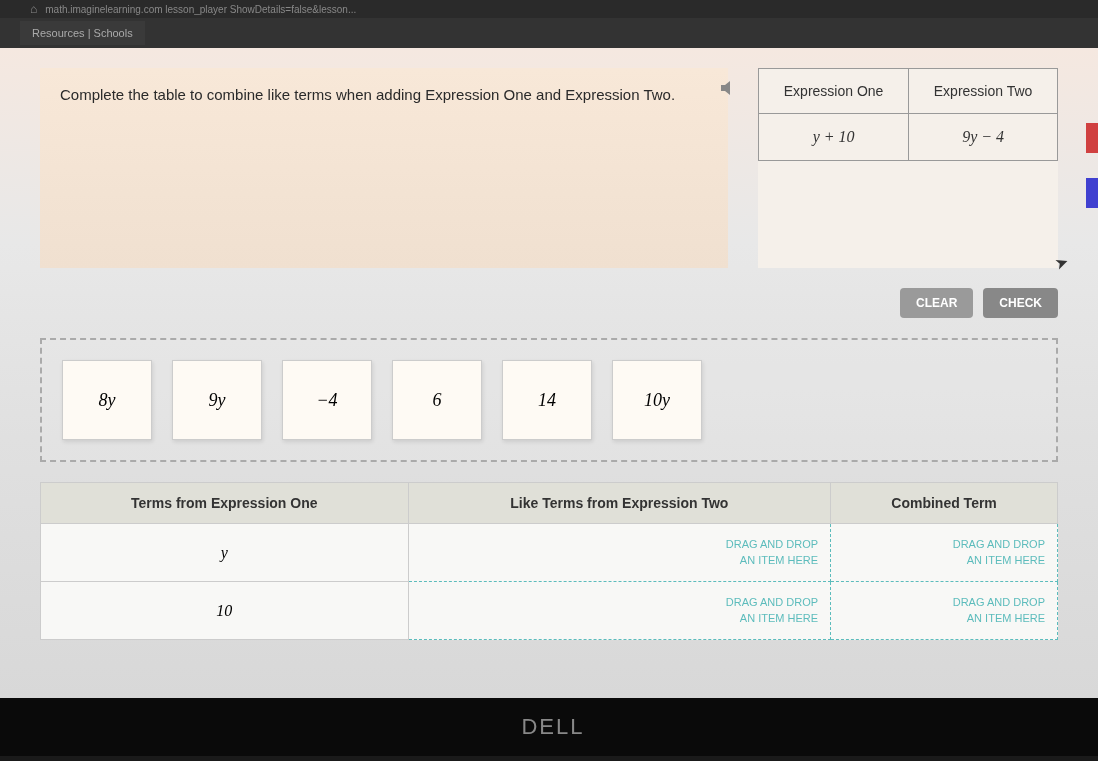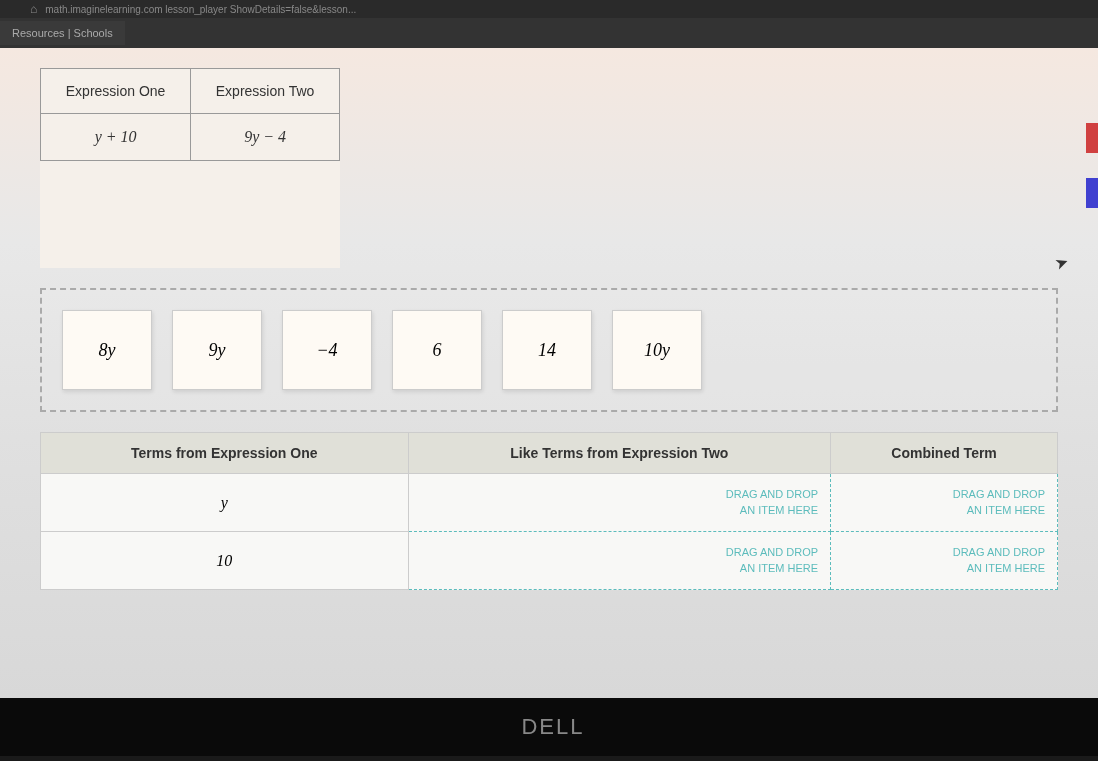--- a/index.html
+++ b/index.html
@@ -1,19 +1,19 @@
 <!DOCTYPE html>
 <html><head>
 <meta charset="utf-8">
 <style>
 * { margin: 0; padding: 0; box-sizing: border-box; font-family: Arial, sans-serif; }
 body { width: 1098px; height: 761px; background: #1a1a1a; overflow: hidden; }
 .browser-bar { height: 18px; background: #2a2a2a; display: flex; align-items: center; padding-left: 30px; color: #888; font-size: 10px; }
 .browser-bar .url { margin-left: 8px; }
-.tabs-bar { height: 30px; background: #333; display: flex; align-items: center; }
+.tabs-bar { height: 30px; background: #333; display: flex; align-items: center; padding-left: 20px; }
 .tab { color: #aaa; font-size: 11px; padding: 6px 12px; background: #3a3a3a; }
 .content-area { background: linear-gradient(180deg, #f5e8e0 0%, #e8e8e8 30%, #e0e0e0 60%, #d8d8d8 100%); height: 650px; padding: 20px 40px; position: relative; }
 .top-row { display: flex; gap: 30px; margin-bottom: 20px; }
 .prompt-box { flex: 1; background: linear-gradient(180deg, #f8e8d8 0%, #f0e0d0 100%); padding: 16px 20px; height: 200px; position: relative; }
 .prompt-text { font-size: 15px; color: #2a2a2a; line-height: 1.5; }
 .expr-box { width: 300px; background: #f5f0ea; padding: 0; height: 200px; }
 .expr-table { width: 100%; border-collapse: collapse; }
 .expr-table td { border: 1px solid #999; padding: 14px 8px; text-align: center; font-size: 14px; color: #333; font-weight: normal; }
 .expr-table td.math { font-style: italic; font-family: 'Times New Roman', serif; font-weight: normal; font-size: 16px; }
 .btn-row { display: flex; justify-content: flex-end; gap: 10px; margin-bottom: 20px; }
@@ -46,36 +46,48 @@
   <div class="tab">Resources | Schools</div>
 </div>
 
 <div class="content-area">
 
   <div class="edge-tab"></div>
   <div class="edge-tab2"></div>
   <div class="cursor">➤</div>
 
   <div class="top-row">
+    <div class="prompt-box">
+      <div class="prompt-text">Complete the table to combine like terms when adding Expression One and Expression Two.</div>
+      <div class="sound-icon">
+        <svg width="20" height="20" viewBox="0 0 20 20">
+            <path d="M3 7v6h4l5 4V3L7 7H3z" fill="#888"></path>
+          </svg>
+      </div>
+    </div>
     <div class="expr-box">
       <table class="expr-table">
         <tbody>
             <tr>
           <td>Expression One</td>
           <td>Expression Two</td>
         </tr>
         <tr>
           <td class="math">y + 10</td>
           <td class="math">9y − 4</td>
         </tr>
       </tbody>
         </table>
     </div>
   </div>
 
+  <div class="btn-row">
+    <button class="btn btn-clear">CLEAR</button>
+    <button class="btn btn-check">CHECK</button>
+  </div>
 
   <div class="tiles-box">
     <div class="tile">8y</div>
     <div class="tile">9y</div>
     <div class="tile">−4</div>
     <div class="tile">6</div>
     <div class="tile">14</div>
     <div class="tile">10y</div>
   </div>
 

